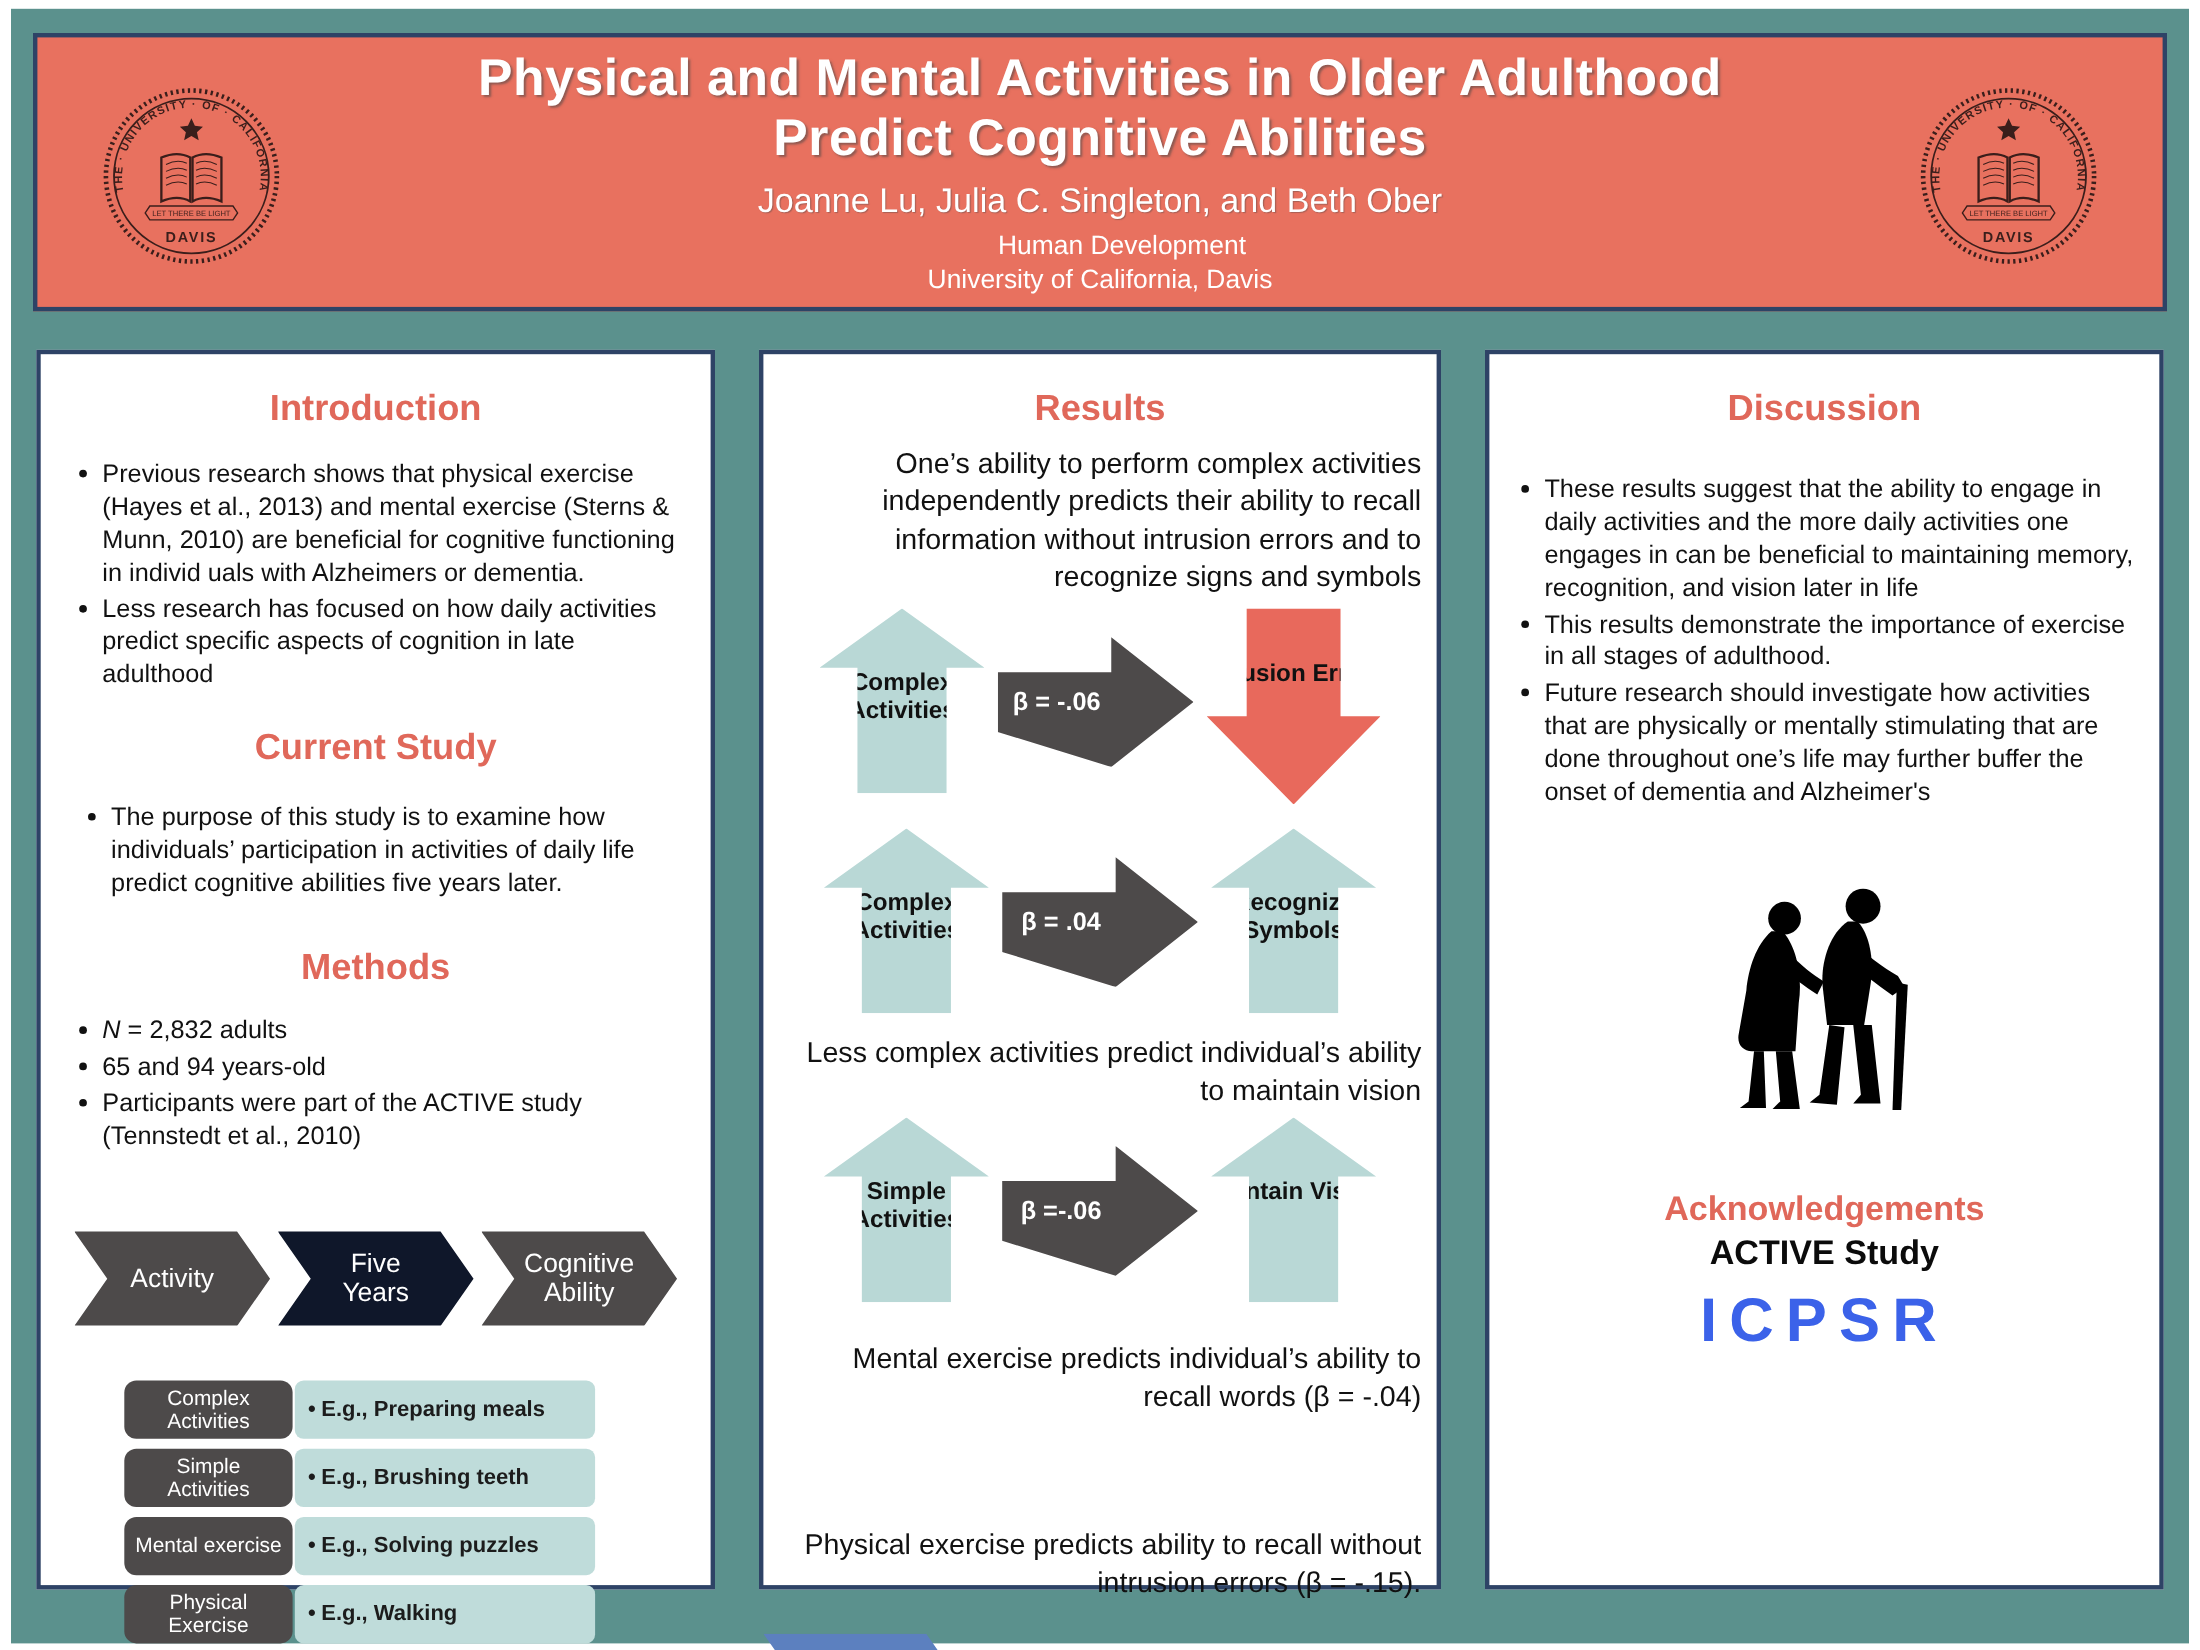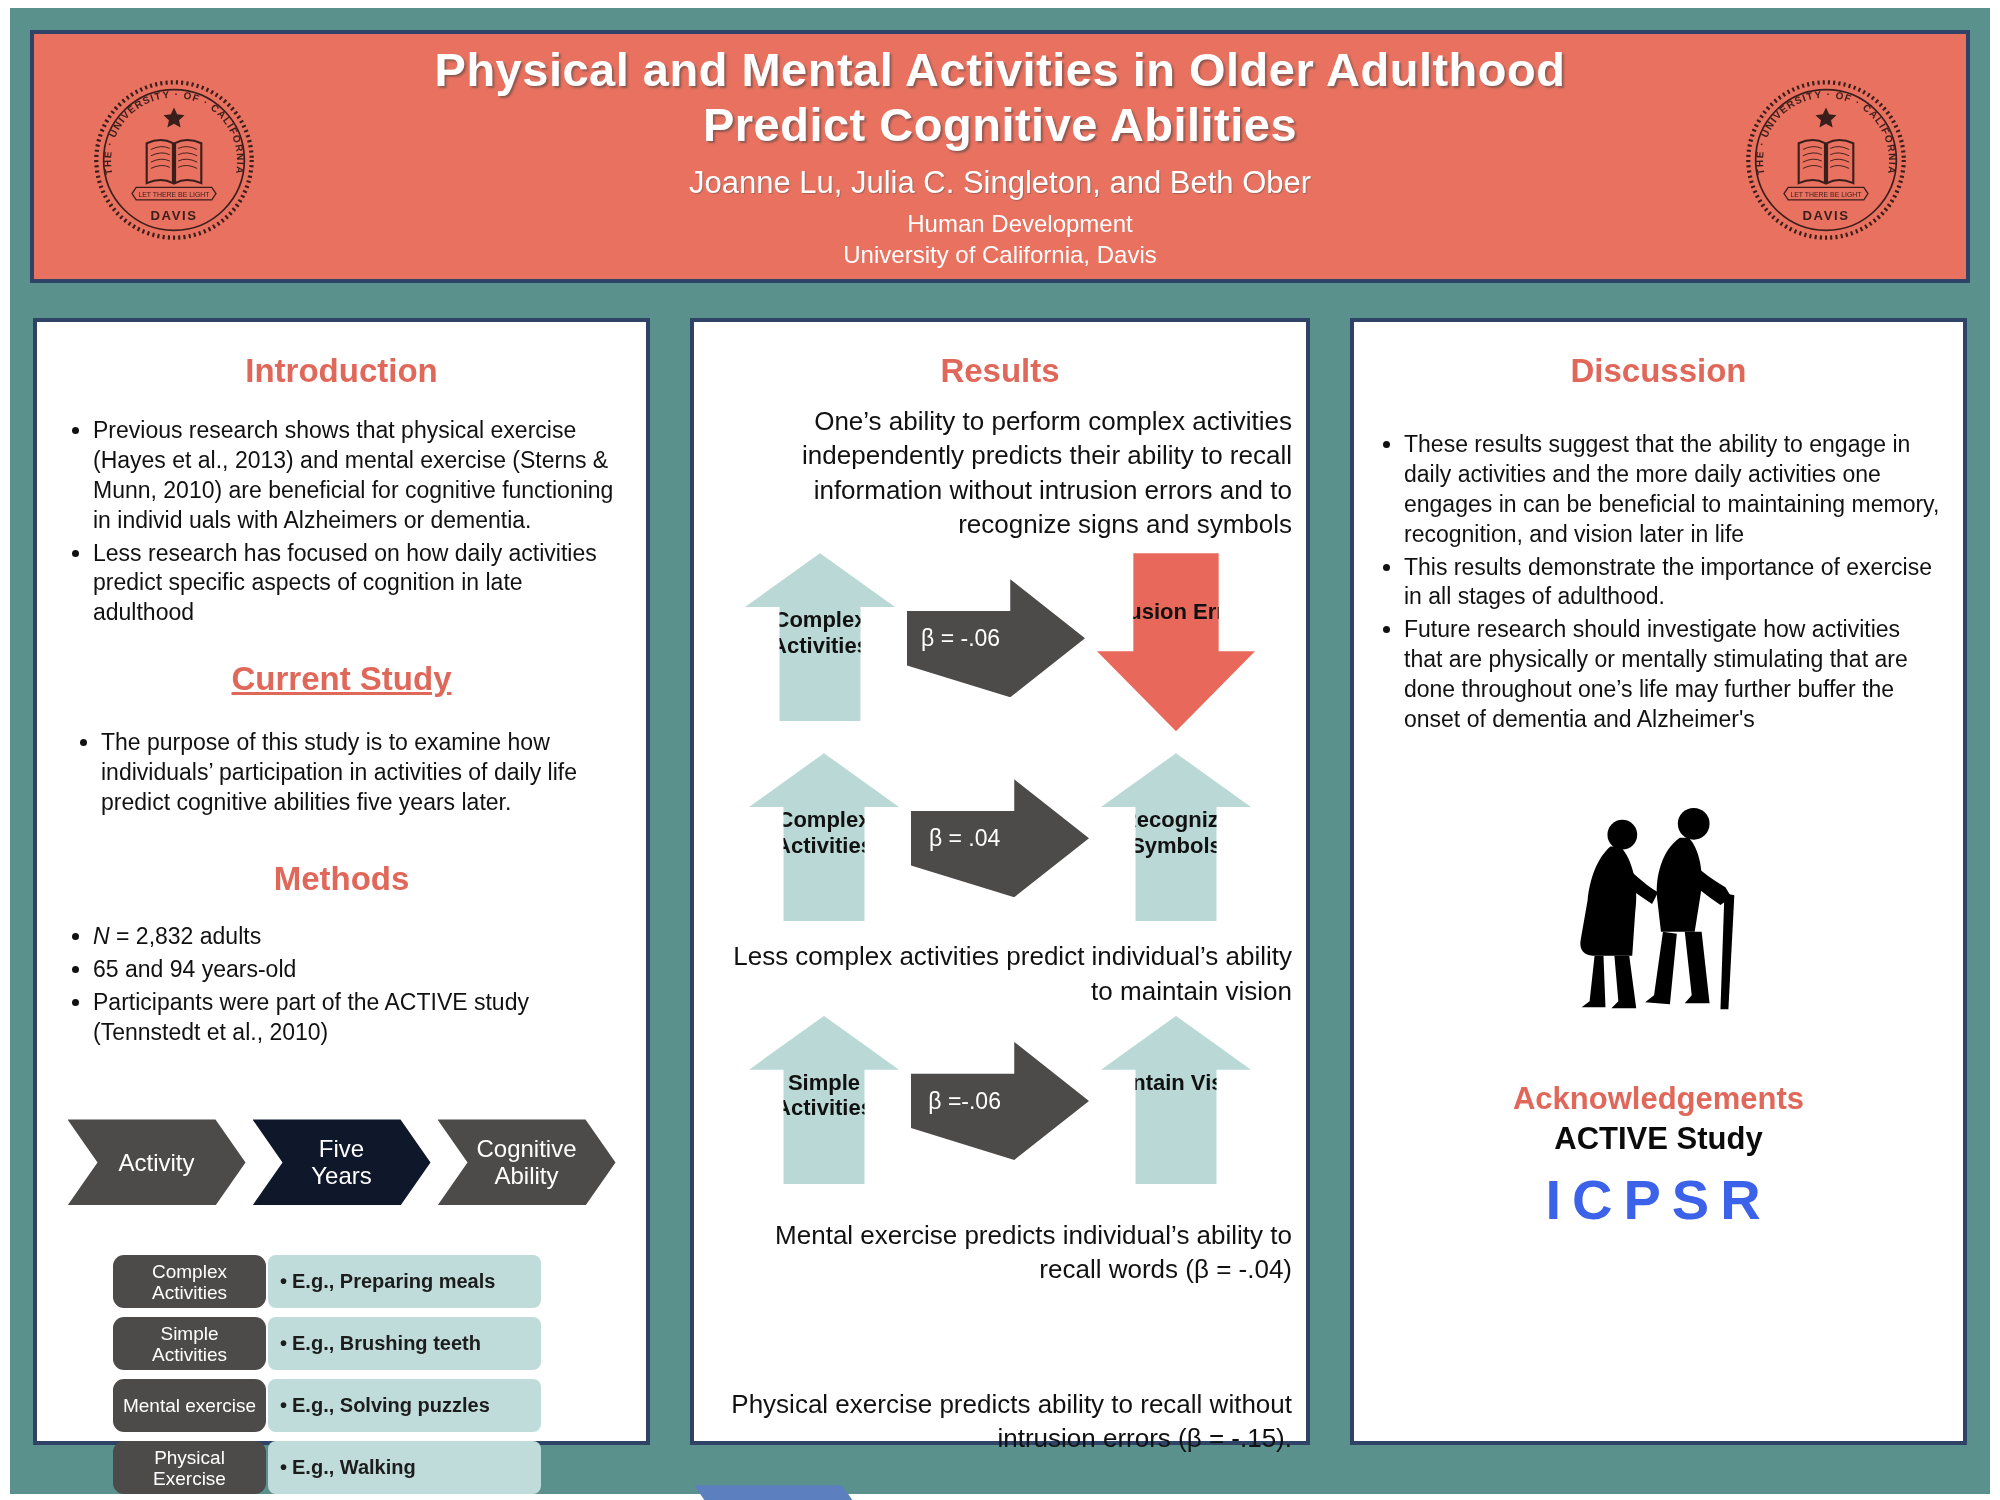--- a/index.html
+++ b/index.html
@@ -54,21 +54,21 @@
   
   .results-p { text-align:right; font-size:26px; line-height:1.32; color:#111; margin:14px 14px 0; }
   .diag { display:flex; justify-content:center; align-items:flex-start; }
   .diag.d1 { margin-top:12px; }
   .diag.d2 { margin-top:22px; }
   .diag.d3 { margin-top:8px; }
   .arrow-up { position:relative; width:150px; height:168px; background:#B9D8D6;
               clip-path:polygon(50% 0%, 100% 32%, 77% 32%, 77% 100%, 23% 100%, 23% 32%, 0% 32%); }
   .arrow-up .lbl { position:absolute; top:54px; left:-8px; right:-8px; text-align:center;
                    font-weight:bold; font-size:22px; line-height:1.15; color:#111; }
-  .arrow-right { position:relative; width:178px; height:118px; background:#4D4A4A; margin:26px 12px 0; }
+  .arrow-right { position:relative; width:178px; height:118px; background:#4D4A4A; margin:26px 12px 0;font-weight:bold; }
   .arrow-right { clip-path:polygon(0% 27%, 58% 27%, 58% 0%, 100% 50%, 58% 100%, 0% 73%); }
   .arrow-right .beta { position:absolute; left:2px; top:50%; transform:translateY(-50%);
                        width:58%; text-align:center; color:#fff; font-size:23px; }
   .arrow-down { position:relative; width:158px; height:178px; background:#E8695C;
                 clip-path:polygon(23% 0%, 77% 0%, 77% 55%, 100% 55%, 50% 100%, 0% 55%, 23% 55%); }
   .arrow-down .lbl { position:absolute; top:46px; left:-10px; right:-10px; text-align:center;
                      font-weight:bold; font-size:22px; line-height:1.15; color:#111; }
   .mental-p { margin-top:34px; }
   .physical-p { margin-top:100px; }
   .flow-row.blue { margin-top:30px; gap:2px;flex-direction:column; }
@@ -132,21 +132,21 @@
     <div class="univ">University of California, Davis</div>
   </div>
 
   <div class="panel col1">
     <h2 class="section">Introduction</h2>
     <ul class="blist">
       <li>Previous research shows that physical exercise (Hayes et al., 2013) and mental exercise (Sterns &amp; Munn, 2010) are beneficial for cognitive functioning in individ uals with Alzheimers or dementia.</li>
       <li>Less research has focused on how daily activities predict specific aspects of cognition in late adulthood</li>
     </ul>
 
-    <h2 class="section" style="margin-top:32px;text-decoration:underline;">Current Study</h2>
+    <h2 class="section" style="margin-top:32px;">Current Study</h2>
     <ul class="blist" style="margin-top:30px; padding-left:34px;">
       <li>The purpose of this study is to examine how individuals’ participation in activities of daily life predict cognitive abilities five years later.</li>
     </ul>
 
     <h2 class="section" style="margin-top:42px;">Methods</h2>
     <ul class="blist" style="margin-top:24px;">
       <li><em>N</em><span> = 2,832 adults</span></li>
       <li>65 and 94 years-old</li>
       <li>Participants were part of the ACTIVE study (Tennstedt et al., 2010)</li>
     </ul>

